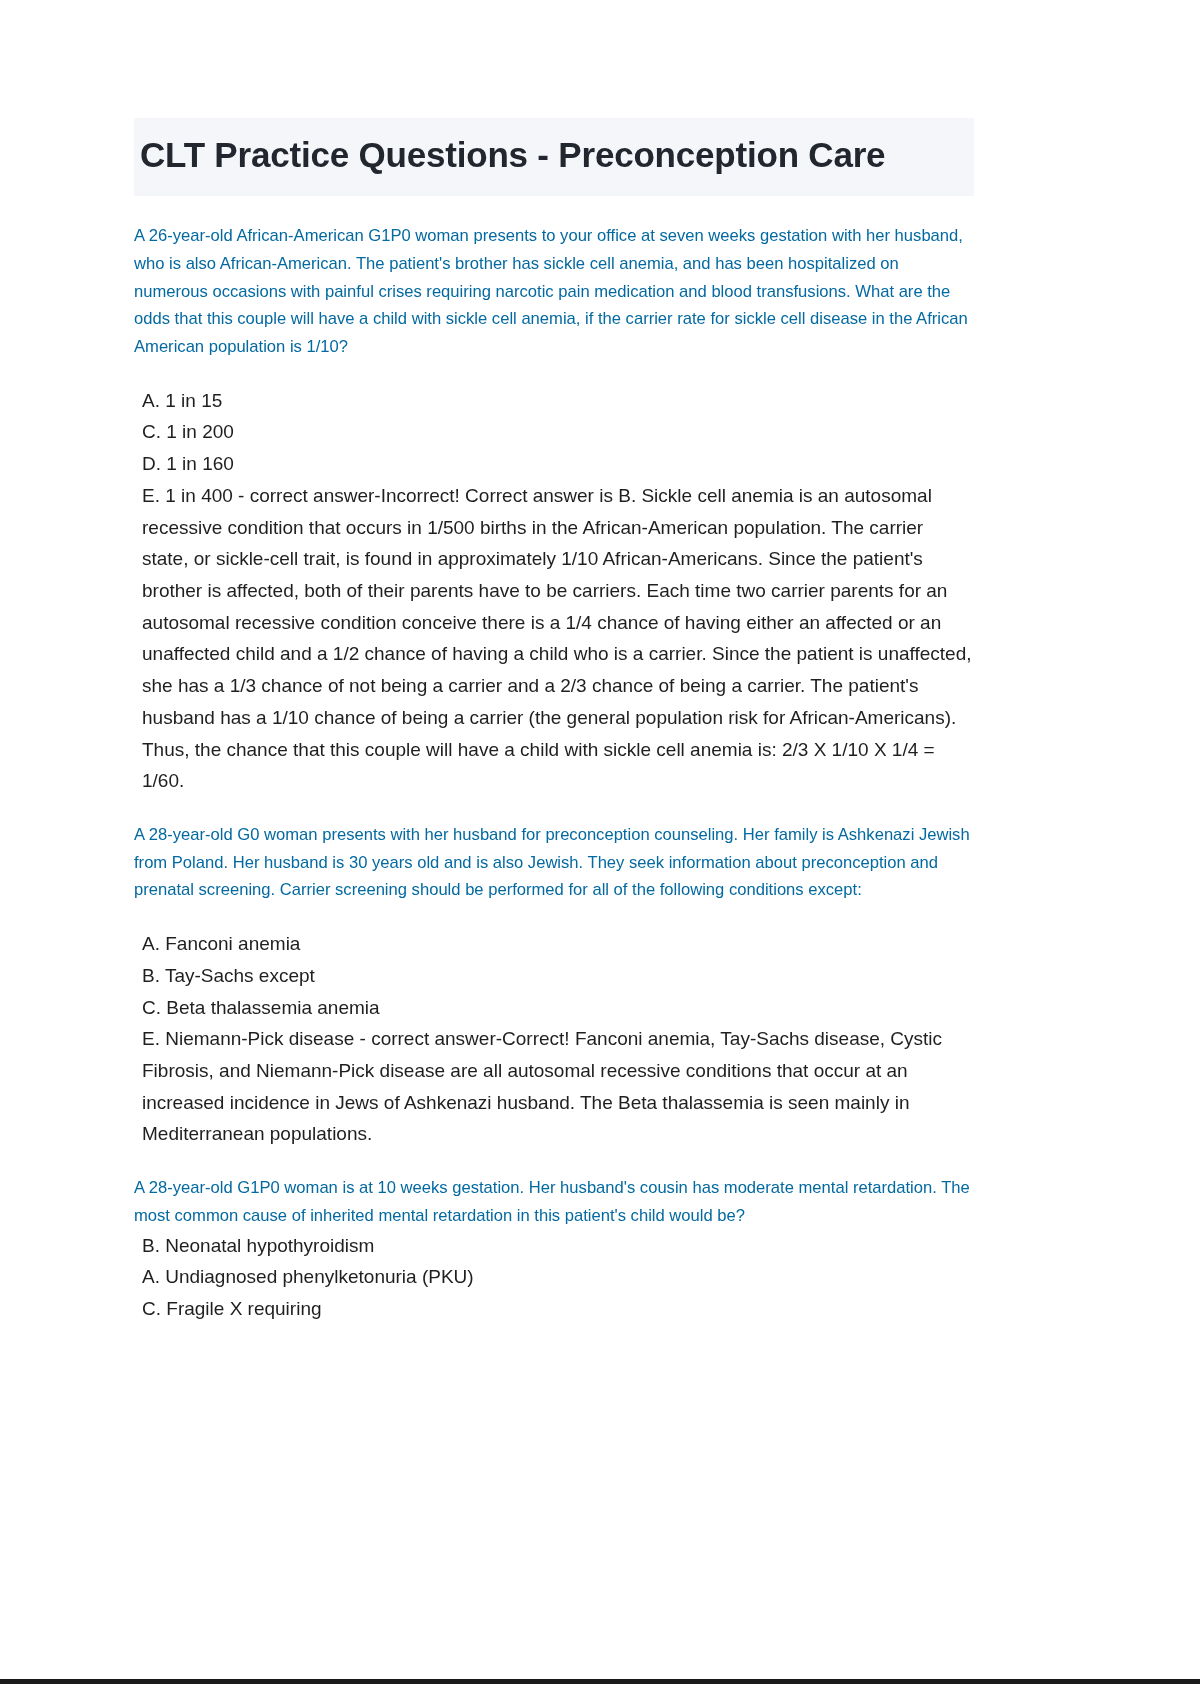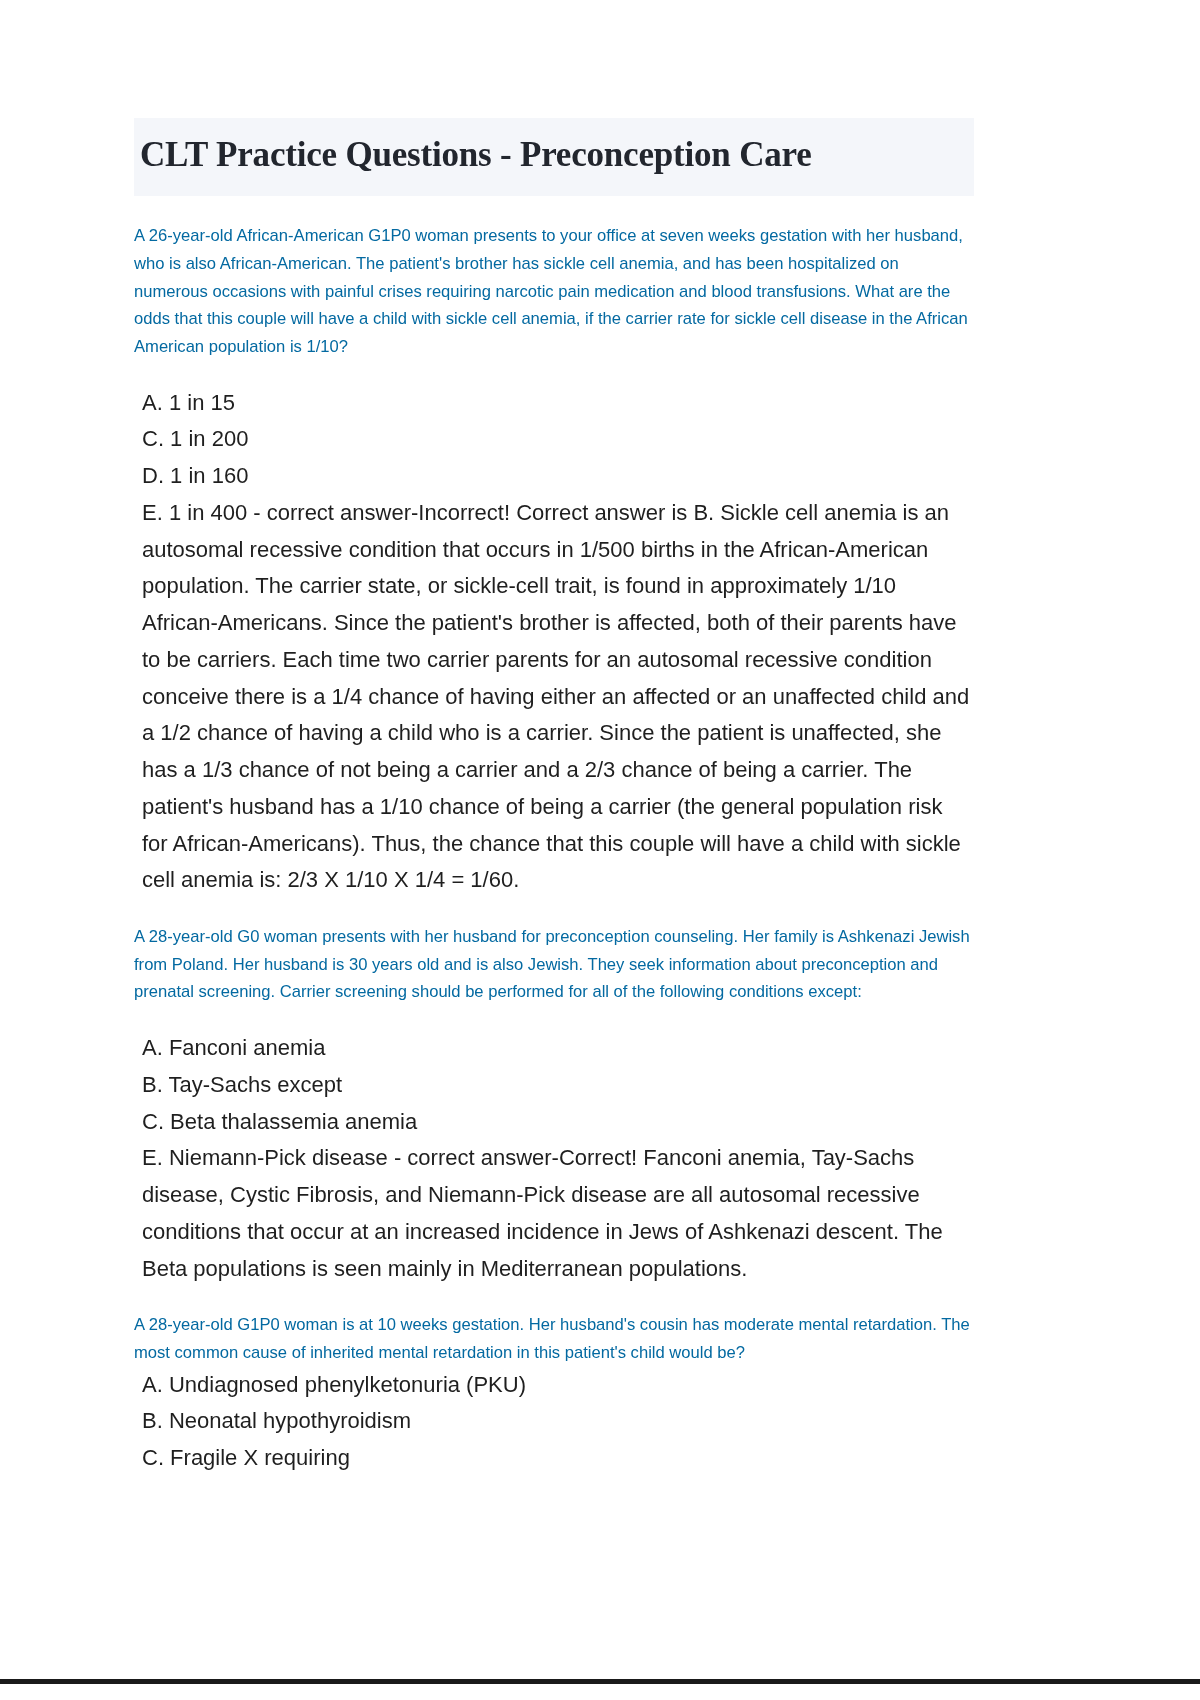--- a/index.html
+++ b/index.html
@@ -27,21 +27,20 @@
   .content {
     position: absolute;
     left: 134px;
     top: 118px;
     width: 840px;
   }
   .title-band {
     background: #f4f6fa;
     padding: 14px 6px 18px 6px;
     margin: 0 0 26px 0;
-    font-family: Liberation Serif, serif;
   }
   .doc-title {
     margin: 0;
     font-size: 35px;
     line-height: 1.32;
     font-weight: bold;
     color: #22262e;
     letter-spacing: -0.2px;
   }
   p.body-text {
@@ -56,21 +55,21 @@
   }
   ol.options {
     list-style: none;
     margin: 0 0 0 0;
     padding: 0 0 0 8px;
   }
   ol.options.spaced {
     margin-bottom: 24px;
   }
   ol.options li {
-    font-size: 22px;
+    font-size: 19px;
     line-height: 1.67;
     color: #1f1f1f;
     margin: 0;
   }
   .footer-rule {
     position: absolute;
     left: 0;
     bottom: 16px;
     width: 1200px;
     height: 5px;
@@ -96,28 +95,28 @@
       <li>D. 1 in 160</li>
       <li>E. 1 in 400 - correct answer-Incorrect! Correct answer is B. Sickle cell anemia is an autosomal recessive condition that occurs in 1/500 births in the African-American population. The carrier state, or sickle-cell trait, is found in approximately 1/10 African-Americans. Since the patient's brother is affected, both of their parents have to be carriers. Each time two carrier parents for an autosomal recessive condition conceive there is a 1/4 chance of having either an affected or an unaffected child and a 1/2 chance of having a child who is a carrier. Since the patient is unaffected, she has a 1/3 chance of not being a carrier and a 2/3 chance of being a carrier. The patient's husband has a 1/10 chance of being a carrier (the general population risk for African-Americans). Thus, the chance that this couple will have a child with sickle cell anemia is: 2/3 X 1/10 X 1/4 = 1/60.</li>
     </ol>
 
     <p class="body-text">A 28-year-old G0 woman presents with her husband for preconception counseling. Her family is Ashkenazi Jewish from Poland. Her husband is 30 years old and is also Jewish. They seek information about preconception and prenatal screening. Carrier screening should be performed for all of the following conditions except:</p>
 
     <ol class="options spaced">
       <li>A. Fanconi anemia</li>
       <li>B. Tay-Sachs except</li>
       <li>C. Beta thalassemia anemia</li>
-      <li>E. Niemann-Pick disease - correct answer-Correct! Fanconi anemia, Tay-Sachs disease, Cystic Fibrosis, and Niemann-Pick disease are all autosomal recessive conditions that occur at an increased incidence in Jews of Ashkenazi descent. The Beta populations is seen mainly in Mediterranean populations.</li>
+      <li>E. Niemann-Pick disease - correct answer-Correct! Fanconi anemia, Tay-Sachs disease, Cystic Fibrosis, and Niemann-Pick disease are all autosomal recessive conditions that occur at an increased incidence in Jews of Ashkenazi husband. The Beta thalassemia is seen mainly in Mediterranean populations.</li>
     </ol>
 
     <p class="body-text tight">A 28-year-old G1P0 woman is at 10 weeks gestation. Her husband's cousin has moderate mental retardation. The most common cause of inherited mental retardation in this patient's child would be?</p>
 
     <ol class="options">
+      <li>B. Neonatal hypothyroidism</li>
       <li>A. Undiagnosed phenylketonuria (PKU)</li>
-      <li>B. Neonatal hypothyroidism</li>
       <li>C. Fragile X requiring</li>
     </ol>
 
   </div>
 
   <div class="footer-rule"></div>
 
 </div>
 
 </body></html>

